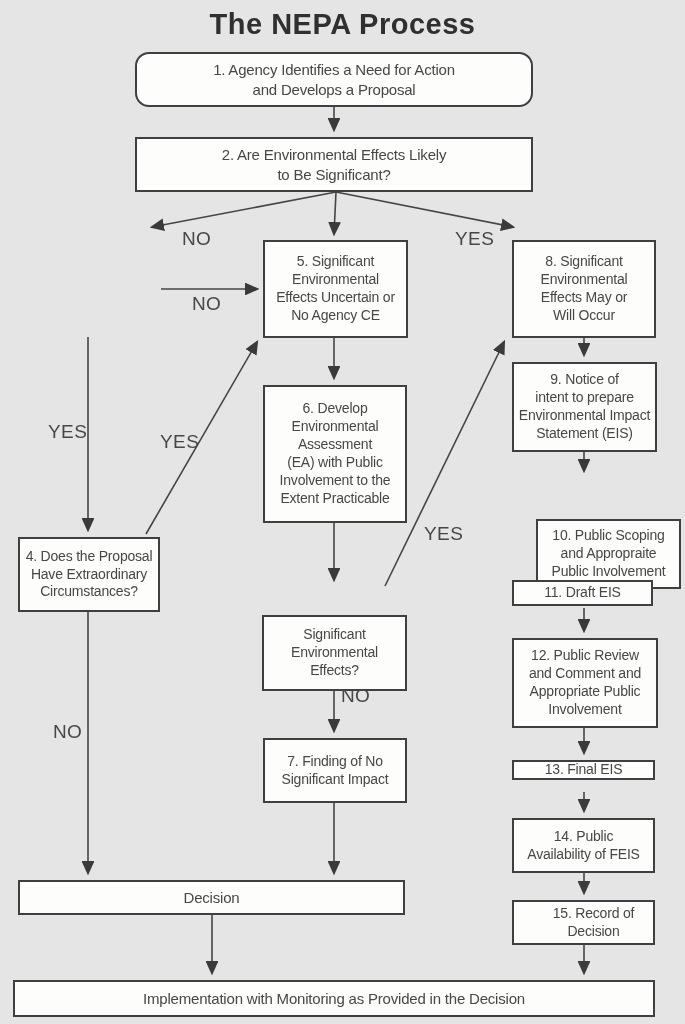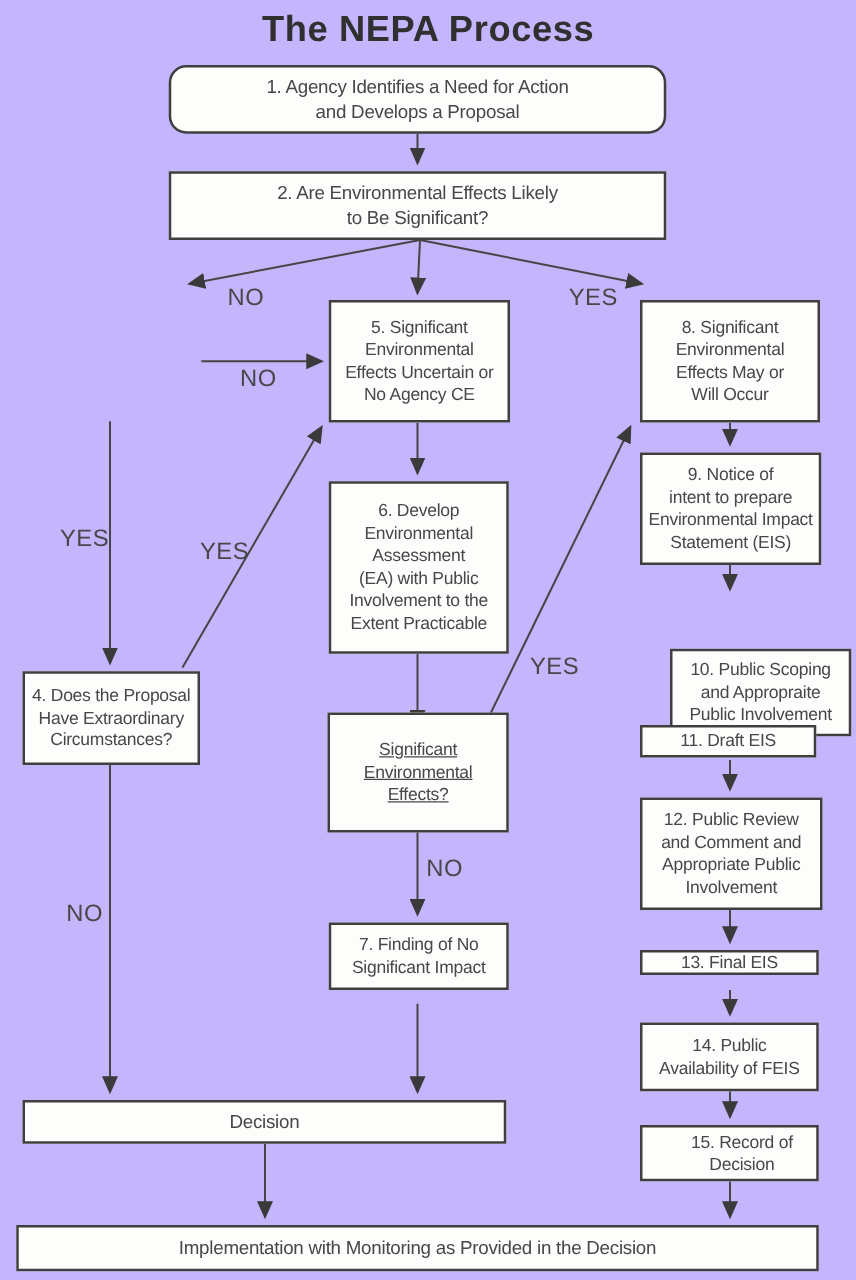--- a/index.html
+++ b/index.html
@@ -1,18 +1,18 @@
 <!DOCTYPE html>
 <html><head>
 <meta charset="utf-8">
 <style>
   html,body{margin:0;padding:0;background:#fbfbfa;}
   .canvas{
     position:relative;width:685px;height:1024px;margin:0 auto;
-    background:#c4b5fd;overflow:hidden;
+    background:#e5e5e5;overflow:hidden;
     font-family:"Liberation Sans", sans-serif;color:#454545;
   }
   .title{
     position:absolute;left:0;top:8px;width:685px;
     text-align:center;font-size:29px;font-weight:700;color:#303030;
     letter-spacing:.5px;margin:0;
   }
   .node{
     position:absolute;box-sizing:border-box;
     border:2px solid #3f3f3f;background:#fdfdfc;
@@ -87,25 +87,25 @@
 Effects Uncertain or
 No Agency CE</div>
 
   <div class="node" style="left:263px;top:385px;width:144px;height:138px;">6. Develop
 Environmental
 Assessment
 (EA) with Public
 Involvement to the
 Extent Practicable</div>
 
-  <div class="node" style="left:262px;top:570px;width:145px;height:96px;text-decoration:underline;">Significant
+  <div class="node" style="left:262px;top:615px;width:145px;height:76px;">Significant
 Environmental
 Effects?</div>
 
-  <div class="node" style="left:263px;top:738px;width:144px;height:54px;">7. Finding of No
+  <div class="node" style="left:263px;top:738px;width:144px;height:65px;">7. Finding of No
 Significant Impact</div>
 
   <div class="node" style="left:512px;top:240px;width:144px;height:98px;">8. Significant
 Environmental
 Effects May or
 Will Occur</div>
 
   <div class="node" style="left:512px;top:362px;width:145px;height:90px;">9. Notice of
 intent to prepare
 Environmental Impact

